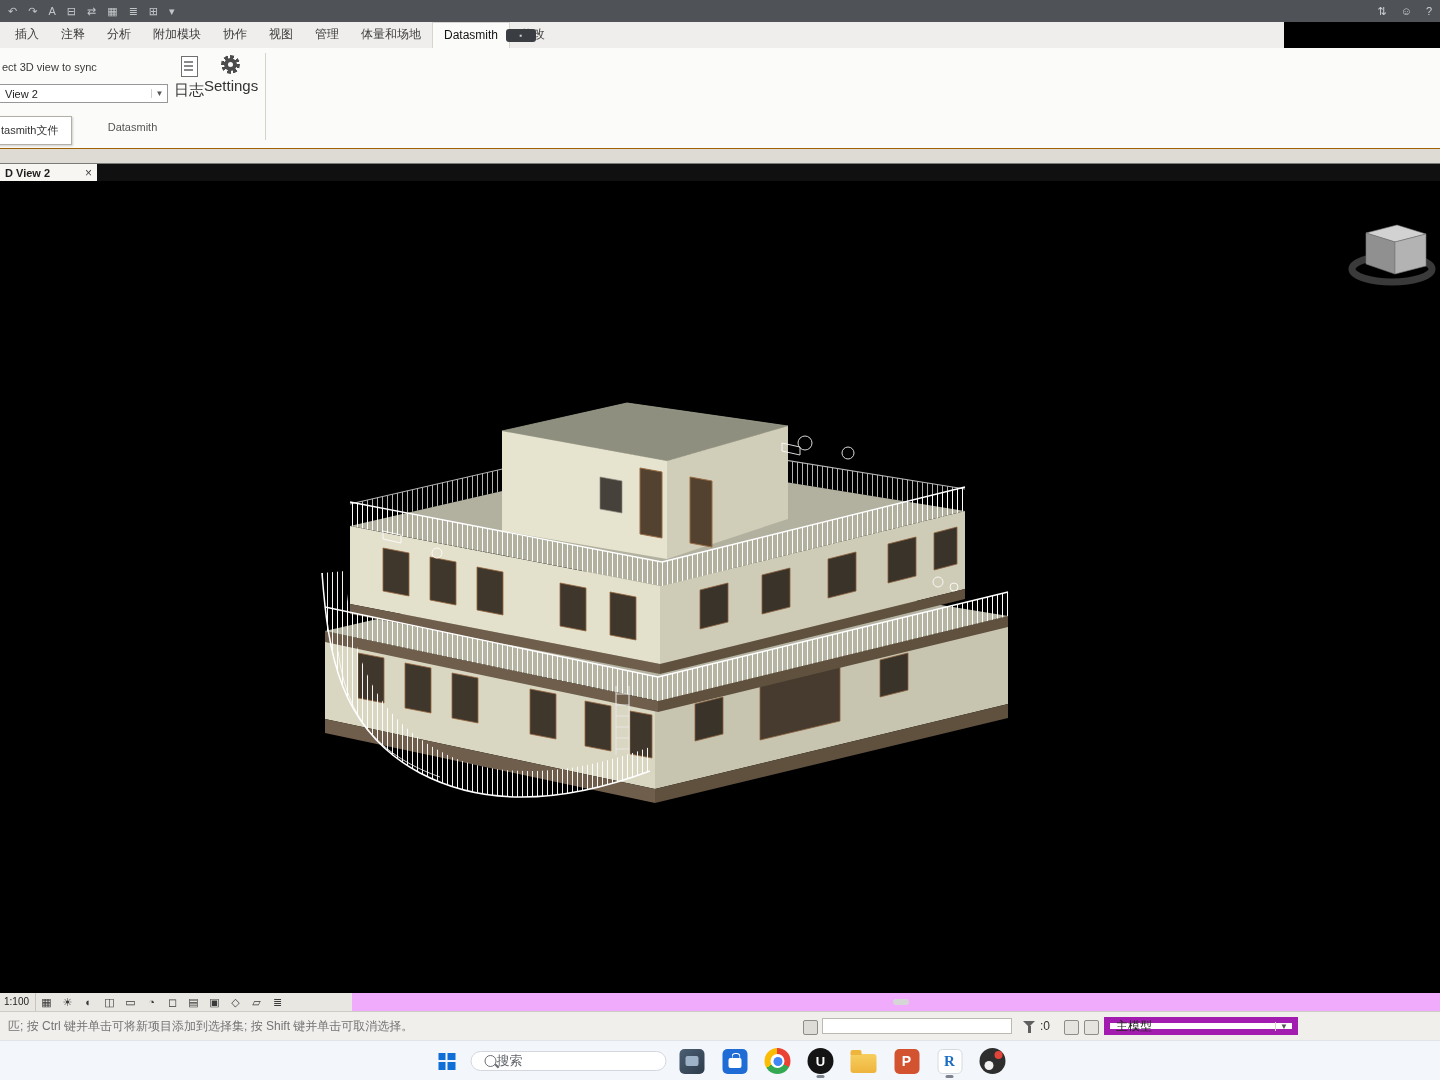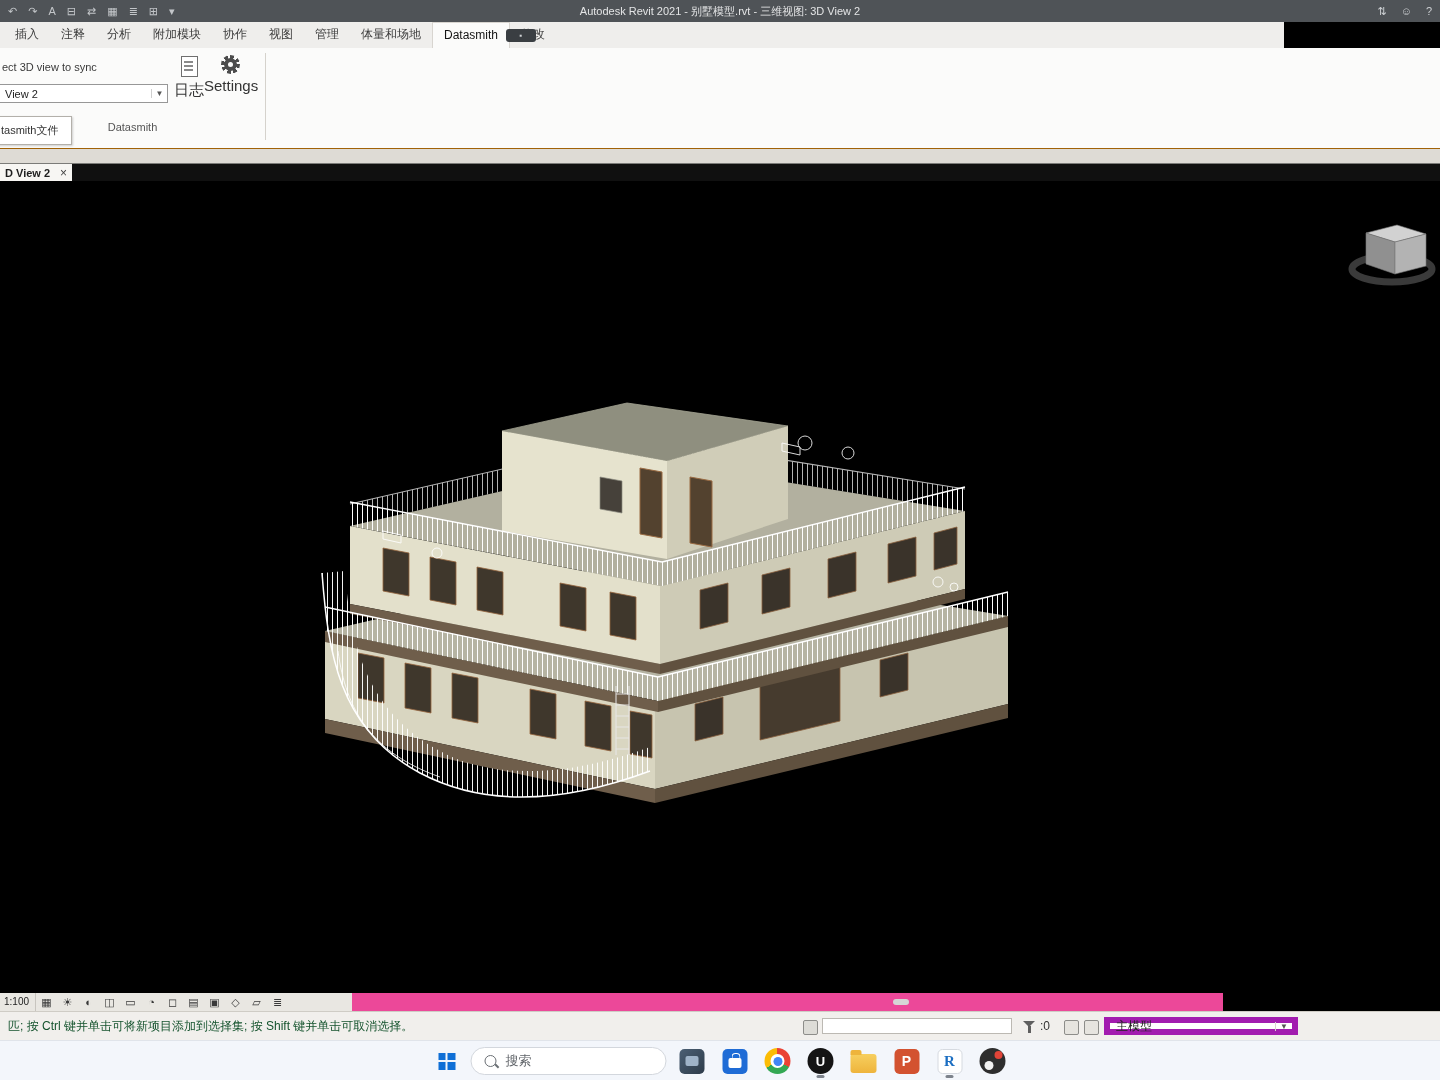--- a/index.html
+++ b/index.html
@@ -43,59 +43,59 @@
   .panel-title{position:absolute;left:0;top:73px;width:265px;text-align:center;font-size:11px;color:#555}
   .panel-sep{position:absolute;left:265px;top:5px;height:87px;width:1px;background:#d5d2cc}
   .file-panel{position:absolute;left:-8px;top:68px;width:80px;height:29px;background:#fff;border:1px solid #b3b0aa;
               box-shadow:1px 1px 2px rgba(0,0,0,.18);display:flex;align-items:center;box-sizing:border-box}
   .file-panel span{font-size:11px;color:#333;padding-left:8px;white-space:nowrap;overflow:hidden}
 
   .subrow{position:absolute;top:149px;left:0;width:1440px;height:14px;background:#dedbd5}
 
   
   .viewtabs{position:absolute;top:163px;left:0;width:1440px;height:18px;background:#101010;border-top:1px solid #7b7b78}
-  .viewtab{position:absolute;left:0;top:0;width:72px;height:18px;background:#f7f6f3;display:flex;align-items:center}
+  .viewtab{position:absolute;left:0;top:0;width:97px;height:18px;background:#f7f6f3;display:flex;align-items:center}
   .viewtab .lbl{flex:1;padding-left:5px;font-size:11px;font-weight:bold;color:#1d1d1d;white-space:nowrap}
   .viewtab .close{width:17px;text-align:center;font-size:12px;color:#444}
 
   
   .viewport{position:absolute;top:181px;left:0;width:1440px;height:812px;background:#000}
   .viewport svg{position:absolute;inset:0}
 
   
-  .viewbar{position:absolute;top:993px;left:0;width:1223px;height:18px;background:#ec4899}
+  .viewbar{position:absolute;top:993px;left:0;width:1440px;height:18px;background:#f0abfc}
   .viewbar-left{position:absolute;left:0;top:0;height:18px;width:352px;background:#e9e7e2;display:flex;align-items:center}
   .scale-btn{font-size:10px;color:#222;padding:0 6px 0 4px;border-right:1px solid #c8c5bf;line-height:18px}
   .vb-icons{display:flex}
   .vb-icons span{font-size:11px;color:#3a3a3a;width:21px;text-align:center;line-height:18px}
   .scroll-dash{position:absolute;left:893px;top:6px;width:16px;height:6px;border-radius:3px;background:#d6d6d6}
 
   
   .statusbar{position:absolute;top:1011px;left:0;width:1440px;height:29px;background:#f1efec;border-top:1px solid #cfccc5}
-  .status-msg{position:absolute;left:8px;top:0;line-height:29px;font-size:12px;color:#14532d;white-space:nowrap}
+  .status-msg{position:absolute;left:8px;top:0;line-height:29px;font-size:12px;color:#737373;white-space:nowrap}
   .pan-icon{position:absolute;left:803px;top:8px;width:13px;height:13px;border:1px solid #8d8d8a;background:#dddcd7;border-radius:2px}
   .progress-box{position:absolute;left:822px;top:6px;width:190px;height:16px;background:#fff;border:1px solid #bcb9b3;box-sizing:border-box}
   .funnel{position:absolute;left:1023px;top:9px;width:13px;height:13px}
   .funnel::before{content:"";position:absolute;left:0;top:0;border-left:6.5px solid transparent;border-right:6.5px solid transparent;border-top:6px solid #5f5f5f}
   .funnel::after{content:"";position:absolute;left:5px;top:5px;width:3px;height:7px;background:#5f5f5f}
   .filter-count{position:absolute;left:1040px;top:0;line-height:29px;font-size:12px;color:#333}
   .sb-mini{position:absolute;top:8px;width:13px;height:13px;border:1px solid #8d8d8a;background:#e6e4df;border-radius:2px}
   .workset-combo{position:absolute;left:1104px;top:5px;width:194px;height:18px;background:#fff;border:6px solid #a21caf;
                  display:flex;align-items:center;box-sizing:border-box}
   .workset-combo .val{flex:1;padding-left:6px;font-size:12px;color:#222}
   .workset-combo .arrow{width:16px;text-align:center;color:#555;font-size:8px;border-left:1px solid #d8d5cf}
 
   
   .taskbar{position:absolute;top:1040px;left:0;width:1440px;height:40px;background:#f3f6fb;border-top:1px solid #e0e4ea}
   .tb-center{position:absolute;left:50%;top:0;height:40px;transform:translateX(-50%);display:flex;align-items:center;gap:7px}
   .start-btn{width:34px;height:34px;border-radius:5px;display:flex;align-items:center;justify-content:center}
   .win-logo{width:17px;height:17px;display:grid;grid-template-columns:1fr 1fr;grid-template-rows:1fr 1fr;gap:2px}
   .win-logo i{background:#0f6fd6}
-  .search-pill{width:196px;height:28px;border-radius:15px;background:#fff;border:1px solid #d3d7dd;display:flex;
-               align-items:center;gap:9px;padding-left:13px;box-sizing:border-box}
+  .search-pill{width:196px;height:20px;border-radius:15px;background:#fff;border:1px solid #d3d7dd;display:flex;
+               align-items:center;padding-left:13px;box-sizing:border-box}
   .search-pill .txt{font-size:13px;color:#5f6368}
   .lens{width:10px;height:10px;border:1.6px solid #6b7075;border-radius:50%;position:relative}
   .lens::after{content:"";position:absolute;width:5px;height:1.6px;background:#6b7075;transform:rotate(45deg);right:-4px;bottom:-1px}
   .tb-app{width:36px;height:36px;border-radius:5px;display:flex;align-items:center;justify-content:center;position:relative}
   .tb-app.open::after{content:"";position:absolute;bottom:1px;left:50%;transform:translateX(-50%);width:8px;height:3px;border-radius:2px;background:#7d838c}
   .ic{width:25px;height:25px;border-radius:5px;display:flex;align-items:center;justify-content:center}
   .ic-photos{background:linear-gradient(135deg,#4b5f74,#2e3c4a);position:relative}
   .ic-photos::after{content:"";position:absolute;left:6px;top:7px;width:13px;height:10px;background:#9fb3c8;border-radius:2px}
   .ic-store{background:#1f6cd6;position:relative}
   .ic-store::before{content:"";position:absolute;left:9px;top:4px;width:7px;height:6px;border:1.6px solid #fff;border-bottom:none;border-radius:4px 4px 0 0}
@@ -122,21 +122,20 @@
       <span class="qat-icon">↶</span>
       <span class="qat-icon">↷</span>
       <span class="qat-icon">A</span>
       <span class="qat-icon">⊟</span>
       <span class="qat-icon">⇄</span>
       <span class="qat-icon">▦</span>
       <span class="qat-icon">≣</span>
       <span class="qat-icon">⊞</span>
       <span class="qat-icon">▾</span>
     </div>
-  <div class="tb-title">Autodesk Revit 2021 - 别墅模型.rvt - 三维视图: 3D View 2</div>
   <div class="tb-right">
       <span class="tb-ricon">⇅</span>
       <span class="tb-ricon">☺</span>
       <span class="tb-ricon">?</span>
     </div>
 </div>
 
 <div class="tabrow">
   <div class="tabs">
       <span>插入</span>

